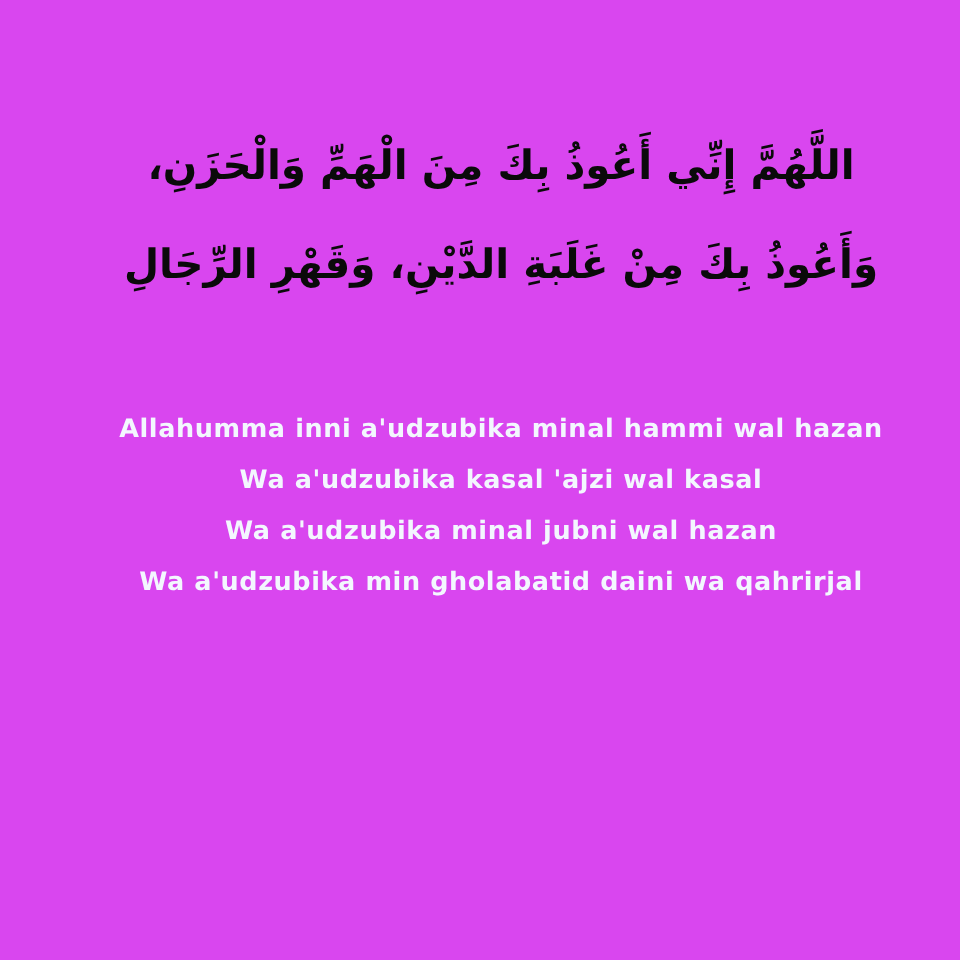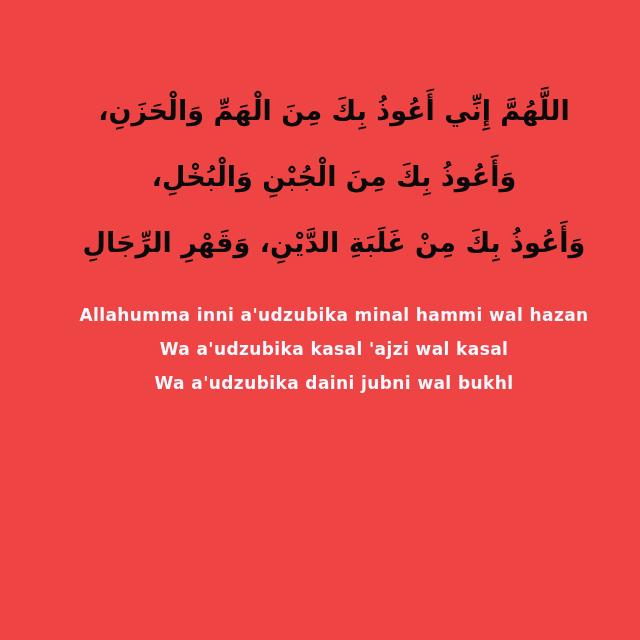--- a/index.html
+++ b/index.html
@@ -10,21 +10,21 @@
     width: 640px;
     height: 640px;
     background: #ffffff;
     font-family: "Liberation Sans", sans-serif;
     overflow: hidden;
   }
   #card {
     position: relative;
     width: 640px;
     height: 640px;
-    background: #ef4444;
+    background: #d946ef;
     box-sizing: border-box;
     display: flex;
     flex-direction: column;
     align-items: center;
     justify-content: flex-start;
     padding-left: 28px;
   }
   #arabic-block {
     width: 100%;
     margin-top: 78px;
@@ -40,21 +40,21 @@
     font-weight: bold;
     font-size: 27px;
     line-height: 66px;
     color: #0a0a0a;
     text-align: center;
     white-space: nowrap;
     letter-spacing: 0px;
   }
   #translit-block {
     width: 100%;
-    margin-top: 22px;
+    margin-top: 59px;
     display: flex;
     flex-direction: column;
     align-items: center;
     gap: 0px;
   }
   .translit-line {
     font-family: "DejaVu Sans", sans-serif;
     font-weight: bold;
     font-size: 17px;
     line-height: 34px;
@@ -64,23 +64,23 @@
     letter-spacing: 0.4px;
   }
 </style>
 </head>
 <body>
 
 <div id="card">
 
   <div id="arabic-block">
     <div class="arabic-line">اللَّهُمَّ إِنِّي أَعُوذُ بِكَ مِنَ الْهَمِّ وَالْحَزَنِ،</div>
-    <div class="arabic-line">وَأَعُوذُ بِكَ مِنَ الْجُبْنِ وَالْبُخْلِ،</div>
     <div class="arabic-line">وَأَعُوذُ بِكَ مِنْ غَلَبَةِ الدَّيْنِ، وَقَهْرِ الرِّجَالِ</div>
   </div>
 
   <div id="translit-block">
     <div class="translit-line">Allahumma inni a'udzubika minal hammi wal hazan</div>
     <div class="translit-line">Wa a'udzubika kasal 'ajzi wal kasal</div>
-    <div class="translit-line">Wa a'udzubika daini jubni wal bukhl</div>
+    <div class="translit-line">Wa a'udzubika minal jubni wal hazan</div>
+    <div class="translit-line">Wa a'udzubika min gholabatid daini wa qahrirjal</div>
   </div>
 
 </div>
 
 </body></html>

